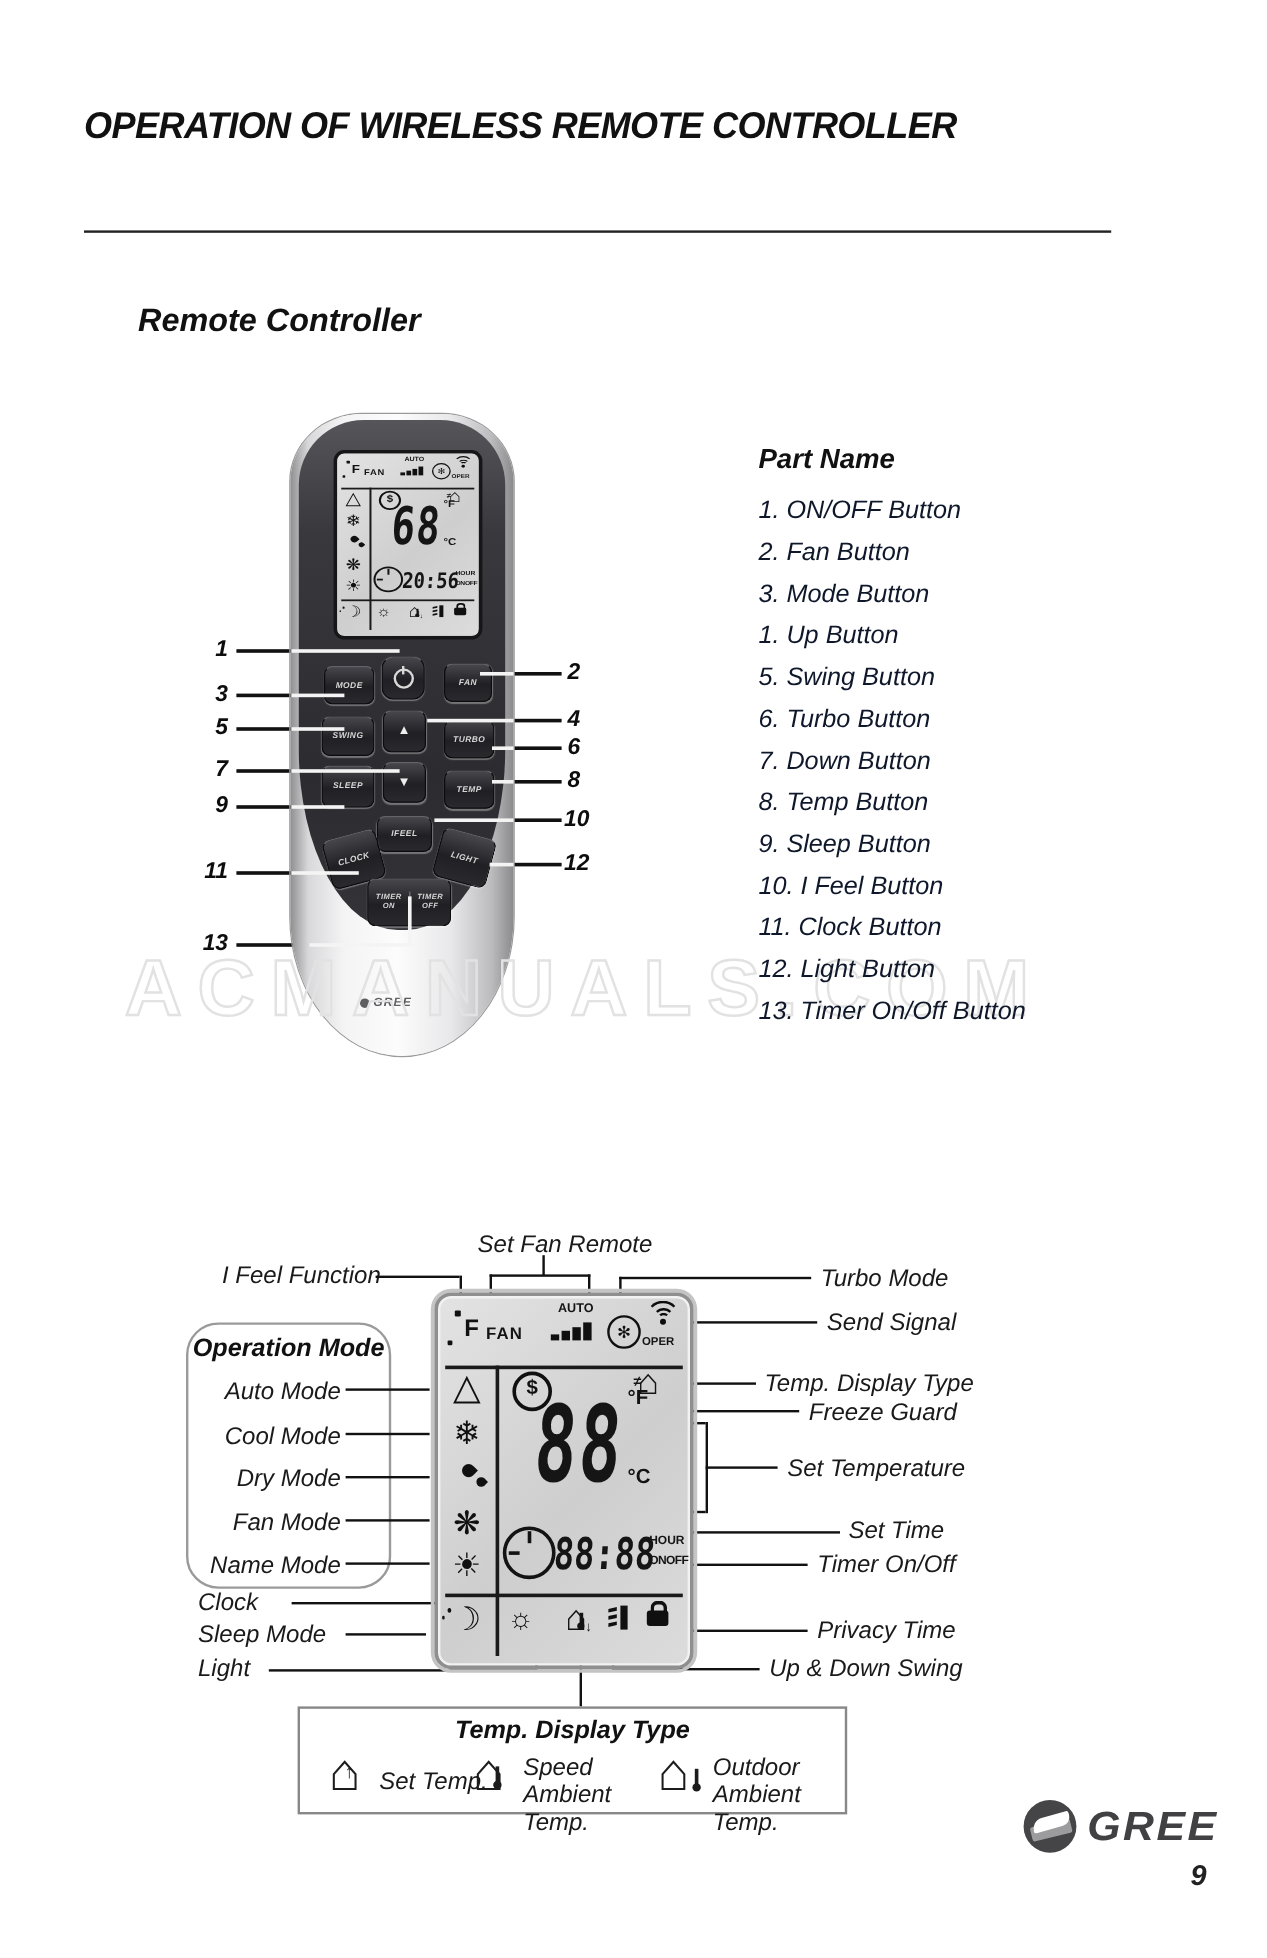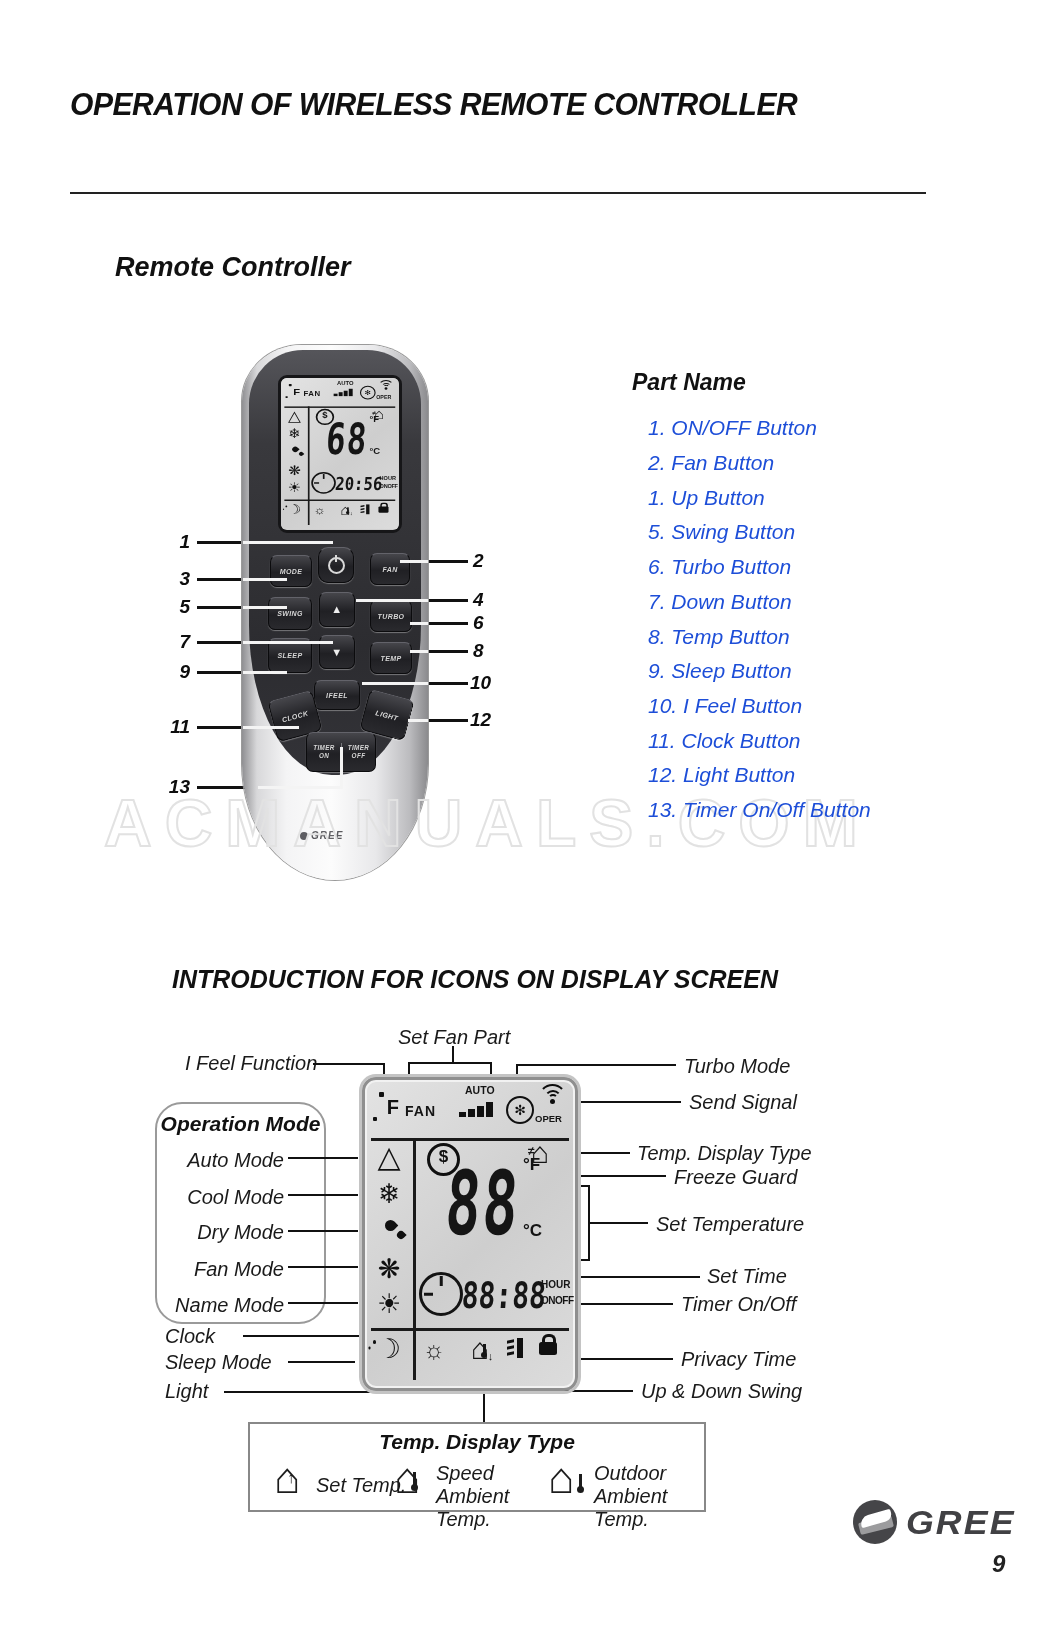--- a/index.html
+++ b/index.html
@@ -6,21 +6,21 @@
   .page{position:relative;width:1056px;height:1632px;background:#fff;overflow:hidden;
         font-family:"Liberation Sans","DejaVu Sans",sans-serif;color:#111;}
   .abs{position:absolute;}
   
   .doc-title{font:italic 700 31px/1.1 "Liberation Sans","DejaVu Sans",sans-serif;letter-spacing:-0.5px;transform:scaleX(0.97);transform-origin:left;}
   .rule{height:2px;background:#222;}
   .h2{font:italic 700 27px/1.1 "Liberation Sans","DejaVu Sans",sans-serif;}
   .h3{font:italic 700 25px/1.1 "Liberation Sans","DejaVu Sans",sans-serif;text-align:center;}
   .lbl{font:italic 400 20px/1.1 "Liberation Sans","DejaVu Sans",sans-serif;color:#1a1a1a;white-space:nowrap;}
   .lblb{font:italic 700 21px/1.1 "Liberation Sans","DejaVu Sans",sans-serif;color:#111;}
-  .plist{list-style:none;margin:16px;padding:0;font:italic 400 21px/34.7px "Liberation Sans","DejaVu Sans",sans-serif;color:#1d4ed8;}
+  .plist{list-style:none;margin:0;padding:0;font:italic 400 21px/34.7px "Liberation Sans","DejaVu Sans",sans-serif;color:#0f172a;}
   .cnum{font:italic 700 19px/1 "Liberation Sans","DejaVu Sans",sans-serif;color:#0d0d0d;}
   .ln{position:absolute;background:#111;}
   .lnw{position:absolute;background:#f4f4f4;z-index:3;}
   
   .wmark{font:700 66px/1 "Liberation Sans","DejaVu Sans",sans-serif;letter-spacing:13px;
          color:rgba(255,255,255,0.05);-webkit-text-stroke:2px #e2e2e2;z-index:4;white-space:nowrap;}
   
   .remote{left:242px;top:345px;width:186px;height:535px;z-index:1;
     border-radius:62px 62px 96px 96px / 58px 58px 120px 120px;
     background:linear-gradient(90deg,#8f8f92 0,#d8d8da 8%,#f4f4f5 24%,#fcfcfc 48%,#e8e8ea 72%,#bcbcbf 90%,#8a8a8d 100%);
@@ -238,36 +238,36 @@
   <div class="lnw" style="left:362px;top:682px;width:66px;height:3px;"></div>
     <div class="ln" style="left:428px;top:682px;width:40px;height:3px;"></div>
   <div class="lnw" style="left:408px;top:719px;width:20px;height:3px;"></div>
     <div class="ln" style="left:428px;top:719px;width:40px;height:3px;"></div>
 
   <div class="abs" style="left:632px;top:370px;z-index:6;">
     <div class="lblb" style="font-size:23px;margin-bottom:14px;">Part Name</div>
     <ul class="plist">
       <li>1. ON/OFF Button</li>
       <li>2. Fan Button</li>
+      <li>3. Mode Button</li>
       <li>1. Up Button</li>
       <li>5. Swing Button</li>
       <li>6. Turbo Button</li>
       <li>7. Down Button</li>
       <li>8. Temp Button</li>
       <li>9. Sleep Button</li>
       <li>10. I Feel Button</li>
       <li>11. Clock Button</li>
       <li>12. Light Button</li>
       <li>13. Timer On/Off Button</li>
     </ul>
   </div>
 
-  <div class="abs h3" style="left:135px;top:966px;width:680px;">INTRODUCTION FOR ICONS ON DISPLAY SCREEN</div>
-
-  <div class="abs lbl" style="left:398px;top:1026px;">Set Fan Part</div>
+
+  <div class="abs lbl" style="left:398px;top:1026px;">Set Fan Remote</div>
   <div class="abs lbl" style="left:185px;top:1052px;width:122px;text-align:right;">I Feel Function</div>
 
   <div class="abs obox" style="left:155px;top:1102px;width:167px;height:218px;border-radius:27px;">
     <div class="lblb" style="text-align:center;margin-top:8px;font-size:21px;">Operation Mode</div>
     <div class="lbl" style="position:absolute;right:40px;top:45px;">Auto Mode</div>
     <div class="lbl" style="position:absolute;right:40px;top:82px;">Cool Mode</div>
     <div class="lbl" style="position:absolute;right:40px;top:117px;">Dry Mode</div>
     <div class="lbl" style="position:absolute;right:40px;top:154px;">Fan Mode</div>
     <div class="lbl" style="position:absolute;right:40px;top:190px;">Name Mode</div>
   </div>

